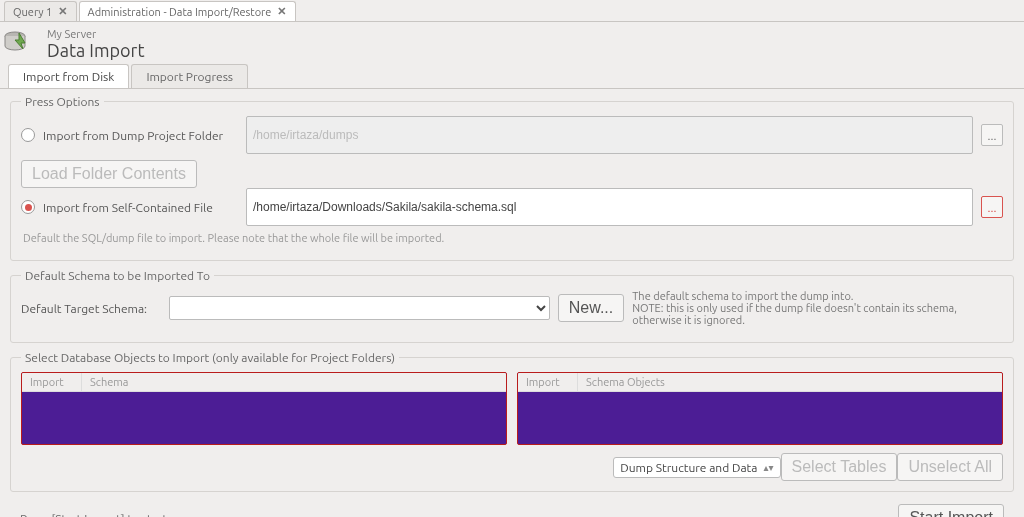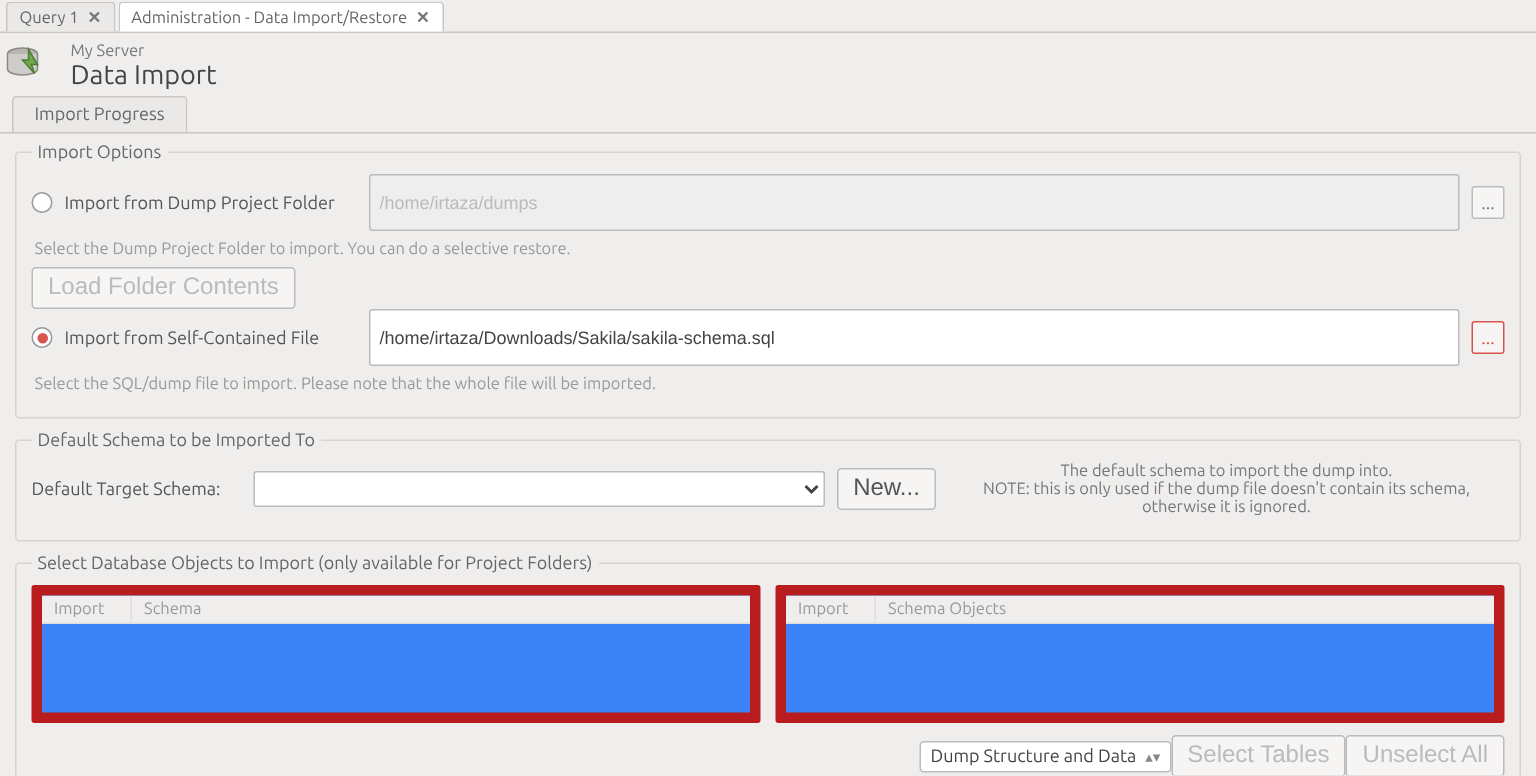--- a/index.html
+++ b/index.html
@@ -113,22 +113,22 @@
 select.combo {
   flex:1; height:24px; border:1px solid #bbb; border-radius:2px;
   background:#fff; font-size:12px; color:#444; padding:2px 4px;
 }
 .note { font-size:11px; color:#777; flex:1; }
 
 .listarea {
   display:flex; gap:10px;
 }
 .listbox {
-  flex:1; border:7px solid #b91c1c; border-radius:2px; background:#3b82f6;
-  height:92px; overflow:hidden;
+  flex:1; border:1px solid #b91c1c; border-radius:2px; background:#4c1d95;
+  height:73px; overflow:hidden;
 }
 .listhead {
   display:flex; border-bottom:1px solid #ddd; background:#f0eeed;
   font-size:11px; color:#999;
 }
 .listhead span { padding:3px 8px; }
 .listhead span:first-child{ width:60px; border-right:1px solid #ddd;}
 .bottom-row {
   display:flex; justify-content:flex-end; align-items:center; gap:0; margin-top:8px;
 }
@@ -165,54 +165,54 @@
       <path d="M18 4 l6 10 -4 0 2 6 -8 -9 4 0 z" fill="#6fa84f" stroke="#4d7e33"></path>
     </svg>
   </div>
   <div class="header-text">
     <div class="sub">My Server</div>
     <h1>Data Import</h1>
   </div>
 </div>
 
 <div class="subtabbar">
+  <div class="subtab active">Import from Disk</div>
   <div class="subtab">Import Progress</div>
 </div>
 
 <div class="panel">
 
   <fieldset>
-    <legend>Import Options</legend>
+    <legend>Press Options</legend>
 
     <div class="row">
       <span class="radio"></span>
       <span class="opt-label">Import from Dump Project Folder</span>
       <input type="text" class="path disabled" readonly="" value="/home/irtaza/dumps" style="">
       <span class="browse-btn">...</span>
     </div>
-    <div class="hint">Select the Dump Project Folder to import. You can do a selective restore.</div>
 
     <button class="btn disabled">Load Folder Contents</button>
 
     <div class="row" style="">
       <span class="radio selected"></span>
       <span class="opt-label">Import from Self-Contained File</span>
       <input type="text" class="path" value="/home/irtaza/Downloads/Sakila/sakila-schema.sql" style="">
       <span class="browse-btn hl">...</span>
     </div>
-    <div class="hint">Select the SQL/dump file to import. Please note that the whole file will be imported.</div>
+    <div class="hint">Default the SQL/dump file to import. Please note that the whole file will be imported.</div>
   </fieldset>
 
   <fieldset>
     <legend>Default Schema to be Imported To</legend>
     <div class="row">
       <span style="min-width:140px;">Default Target Schema:</span>
       <select class="combo"><option></option></select>
       <button class="btn">New...</button>
-      <div class="note" style="white-space:pre-line;text-align:center;">The default schema to import the dump into.
+      <div class="note" style="white-space:pre-line;">The default schema to import the dump into.
 NOTE: this is only used if the dump file doesn't contain its schema, otherwise it is ignored.</div>
     </div>
   </fieldset>
 
   <fieldset>
     <legend>Select Database Objects to Import (only available for Project Folders)</legend>
     <div class="listarea">
       <div class="listbox">
         <div class="listhead">
           <span>Import</span>

